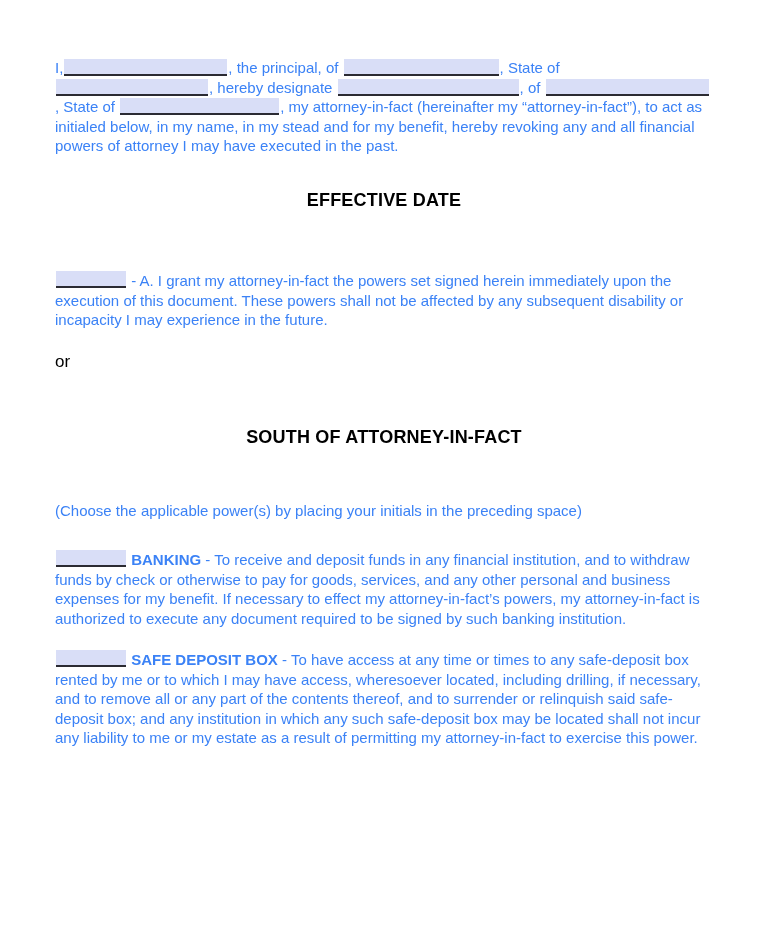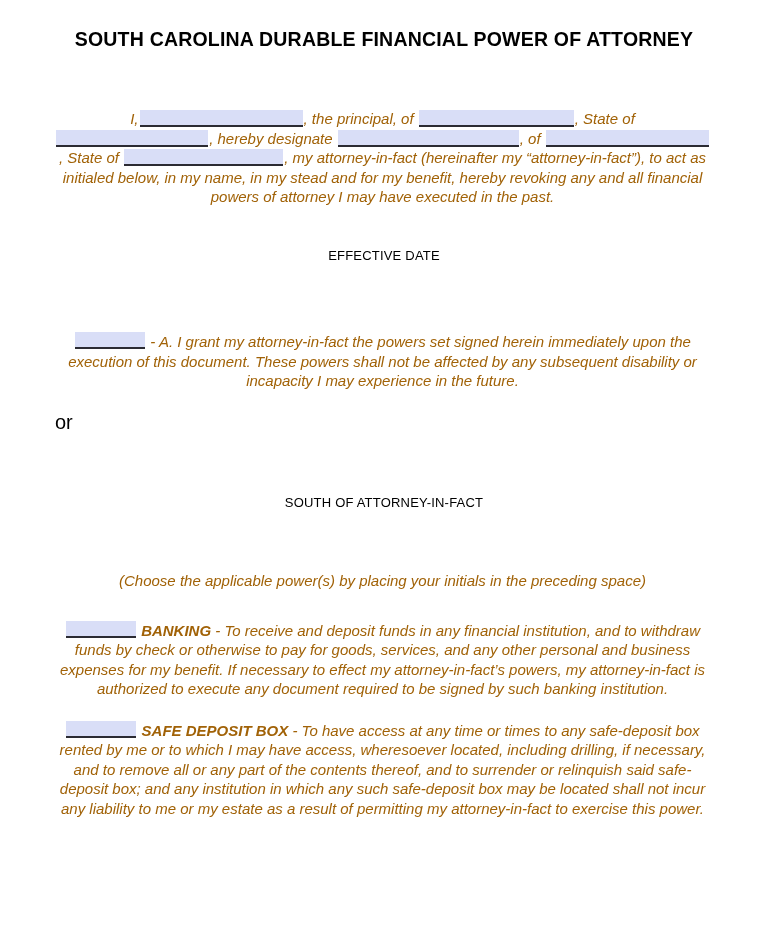--- a/index.html
+++ b/index.html
@@ -28,35 +28,34 @@
     font-size: 19.5px;
     font-weight: bold;
     letter-spacing: 0.2px;
     margin: 0;
     padding-top: 28px;
     line-height: 1.2;
     color: #000;
   }
   .section-heading {
     text-align: center;
-    font-size: 13px;
-    font-weight: normal;
+    font-size: 18px;
+    font-weight: bold;
     letter-spacing: 0.2px;
-    margin: 8px;
+    margin: 0;
     line-height: 1.25;
     color: #000;
   }
   p.body-text {
     font-size: 15px;
     line-height: 19.5px;
     margin: 0;
-    text-align: center;
-    color: #a16207;
+    text-align: left;
+    color: #3b82f6;
     max-width: 655px;
-    font-style: italic;
   }
   .blank {
     display: inline-block;
     background: #d9deF7;
     border-bottom: 2px solid #2b2b33;
     height: 15px;
     vertical-align: -3px;
     margin: 0 1px;
   }
   .blank-name      { width: 163px; }
@@ -66,32 +65,31 @@
   .blank-agent     { width: 163px; }
   .blank-state2    { width: 159px; }
   .blank-initial   { width: 70px; vertical-align: -2px; }
   .blank-initial-b { width: 67px; vertical-align: -2px; }
   .sp-title   { height: 58px; }
   .sp-md      { height: 22px; }
   .sp-lg      { height: 30px; }
   .sp-xl      { height: 33px; }
   b.power-label { font-weight: bold; }
   .or-line {
-    font-size: 20px;
+    font-size: 17px;
     line-height: 19.5px;
     margin: 0;
     color: #000;
   }
 </style>
 </head>
 <body>
 
 <div class="page">
 
-  <h1 class="doc-title">SOUTH CAROLINA DURABLE FINANCIAL POWER OF ATTORNEY</h1>
 
   <div class="sp-title"></div>
 
   <p class="body-text"><span>I,</span><span class="blank blank-name"></span><span>, the principal, of</span> <span class="blank blank-city"></span><span>, State of</span>
 <span class="blank blank-addr"></span><span>, hereby designate</span> <span class="blank blank-designate"></span><span>, of</span>
 <span class="blank blank-agent"></span><span>, State of</span> <span class="blank blank-state2"></span><span>, my attorney-in-fact (hereinafter my “attorney-in-fact”), to act as initialed below, in my name, in my stead and for my benefit, hereby revoking any and all financial powers of attorney I may have executed in the past.</span></p>
 
   <div class="sp-xl"></div>
 
   <h2 class="section-heading">EFFECTIVE DATE</h2>

